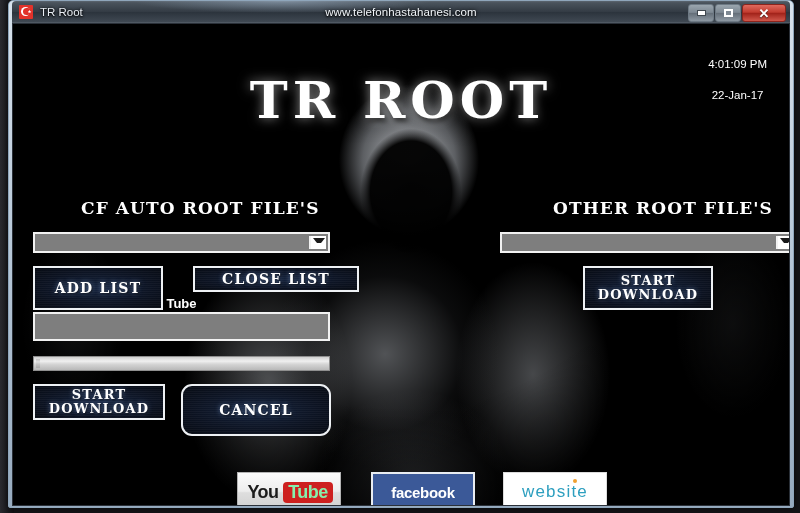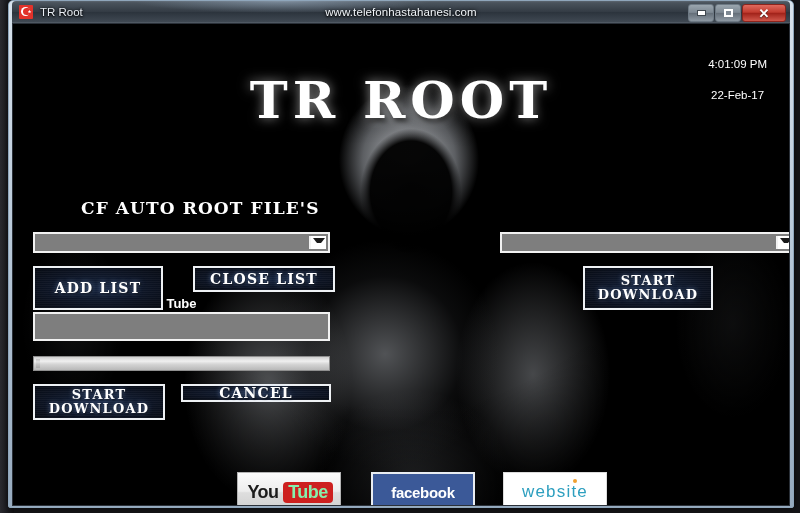--- a/index.html
+++ b/index.html
@@ -174,23 +174,23 @@
       radial-gradient(ellipse at 50% 50%, #16233c 0%, #0c1322 60%, #070b13 100%);
     color: #fff;
     font-family: "DejaVu Serif", "Liberation Serif", serif;
     font-weight: bold; letter-spacing: 1.2px;
     display: flex; align-items: center; justify-content: center;
     text-align: center; line-height: 1.05;
     text-shadow: 0 0 5px rgba(150,190,255,.5), 1px 1px 2px #000;
     cursor: pointer;
   }
   #btn-add-list   { left: 20px;  top: 242px; width: 130px; height: 44px; font-size: 14px; }
-  #btn-close-list { left: 180px; top: 242px; width: 142px; height: 26px; font-size: 14px; }
+  #btn-close-list { left: 180px; top: 242px; width: 166px; height: 26px; font-size: 14px; }
   #btn-start-left { left: 20px;  top: 360px; width: 132px; height: 36px; font-size: 13px; }
-  #btn-cancel     { left: 168px; top: 360px; width: 150px; height: 18px; font-size: 14px; }
+  #btn-cancel     { left: 168px; top: 360px; width: 150px; height: 52px; font-size: 14px; border-radius: 11px; }
   #btn-start-right{ left: 570px; top: 242px; width: 130px; height: 44px; font-size: 13px; }
 
   
   #list-label {
     position: absolute; left: 20px; top: 270px; width: 297px; text-align: center;
     color: #fff; font-family: "Liberation Sans", sans-serif;
     font-weight: bold; font-size: 13px;
     text-shadow: 1px 1px 2px #000, 0 0 5px #000;
   }
   #list-box {
@@ -278,26 +278,27 @@
     </div>
   </div>
 
   <div id="client">
 
     <div id="bg-figure"></div>
     <div id="bg-vignette"></div>
 
     <div id="clock">
       <div class="t">4:01:09 PM</div>
-      <div class="d">22-Feb-17</div>
+      <div class="d">22-Jan-17</div>
     </div>
 
     <div id="app-title">TR ROOT</div>
 
     <div class="section-head" id="head-left">CF AUTO ROOT FILE'S</div>
+    <div class="section-head" id="head-right">OTHER ROOT FILE'S</div>
 
     <div class="combo" id="combo-left">
       <div class="field"></div>
       <div class="arrow-box">
           <span class="caret"></span>
         </div>
     </div>
 
     <div class="combo" id="combo-right">
       <div class="field"></div>

